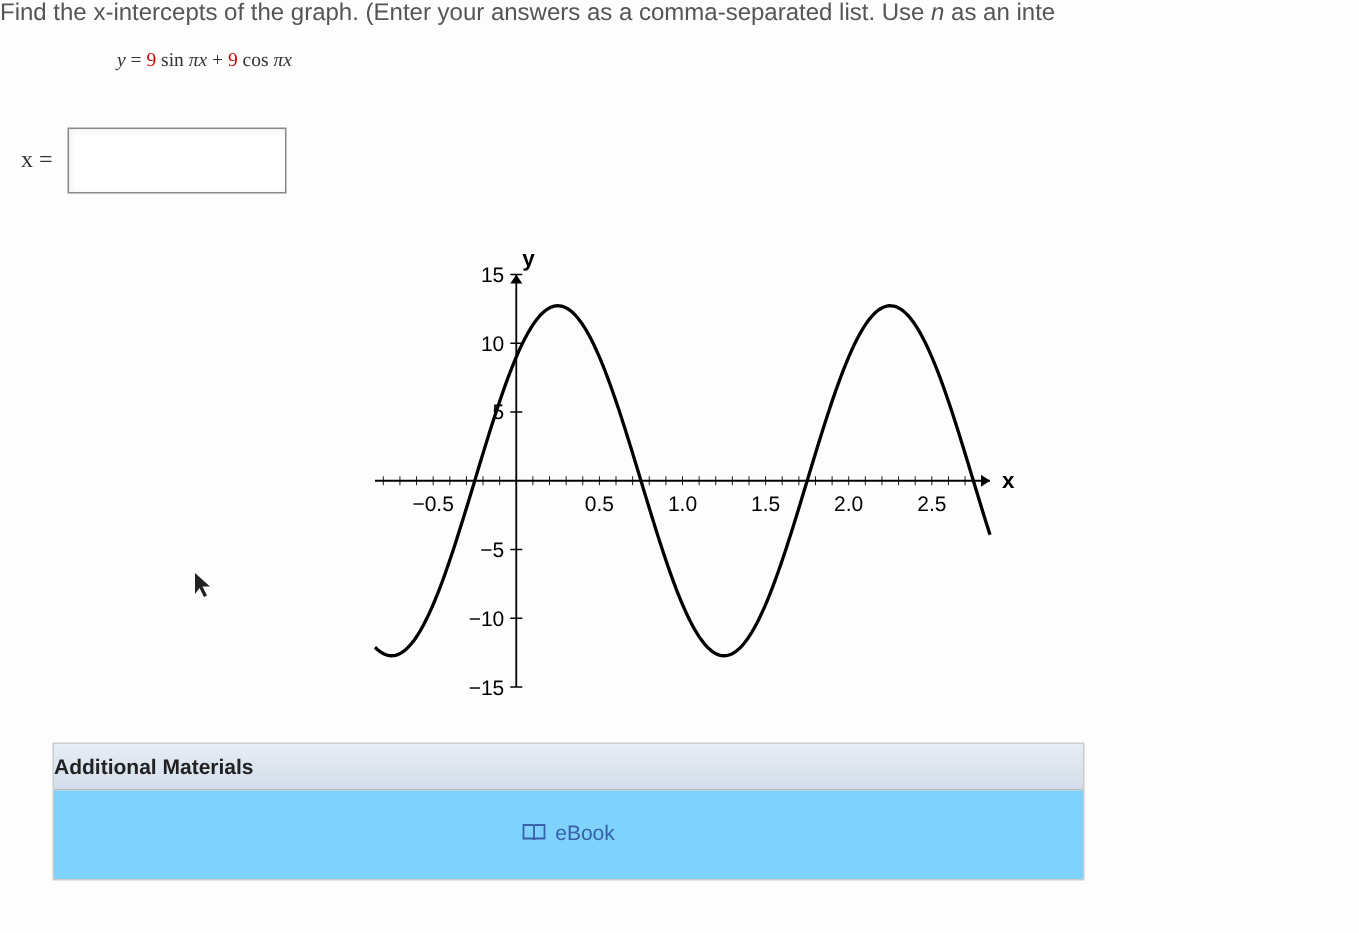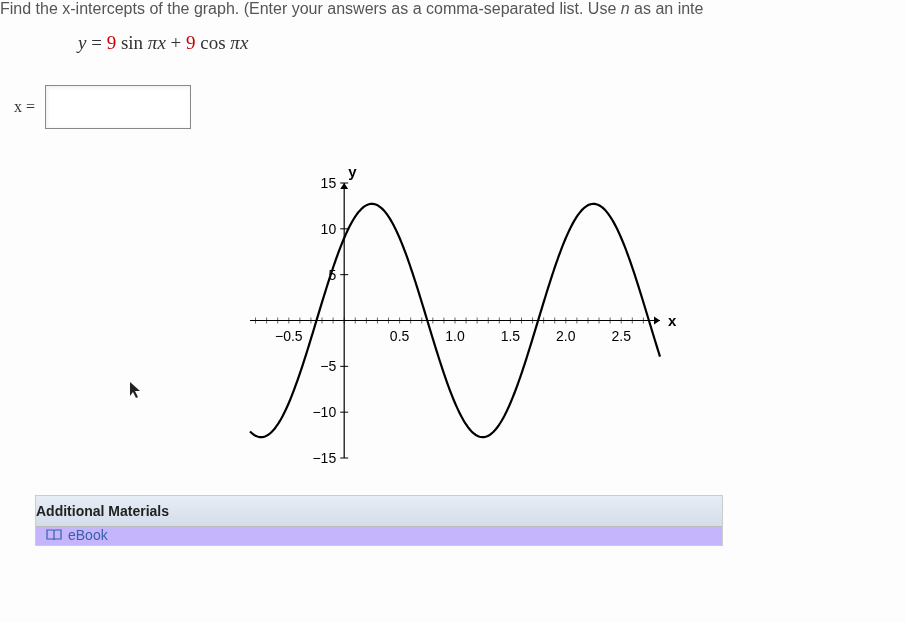--- a/index.html
+++ b/index.html
@@ -26,21 +26,21 @@
       left: 0;
       font-size: 16px;
       color: #555;
       white-space: nowrap;
     }
     .italic { font-style: italic; }
     .equation {
       position: absolute;
       top: 32px;
       left: 78px;
-      font-size: 19px;
+      font-size: 13px;
       font-family: 'Times New Roman', serif;
       text-align: right;
     }
     .equation .nine { color: #c00; }
     .equation .var { font-style: italic; }
     .answer-row {
       position: absolute;
       top: 85px;
       left: 14px;
       display: flex;
@@ -76,22 +76,23 @@
     }
     .materials-header {
       background: linear-gradient(#e6edf5, #d4ddea);
       border-bottom: 1px solid #bbb;
       padding: 7px 0;
       font-weight: bold;
       font-size: 14px;
       color: #222;
     }
     .materials-body {
-      background: #c4b5fd;
-      padding: 0 10px;
+      background: #7dd3fc;
+      padding: 20px 10px;
+      text-align: center;
     }
     .ebook-link {
       color: #3960a8;
       font-size: 14px;
       cursor: pointer;
       display: inline-flex;
       align-items: center;
       gap: 6px;
     }
   </style>

